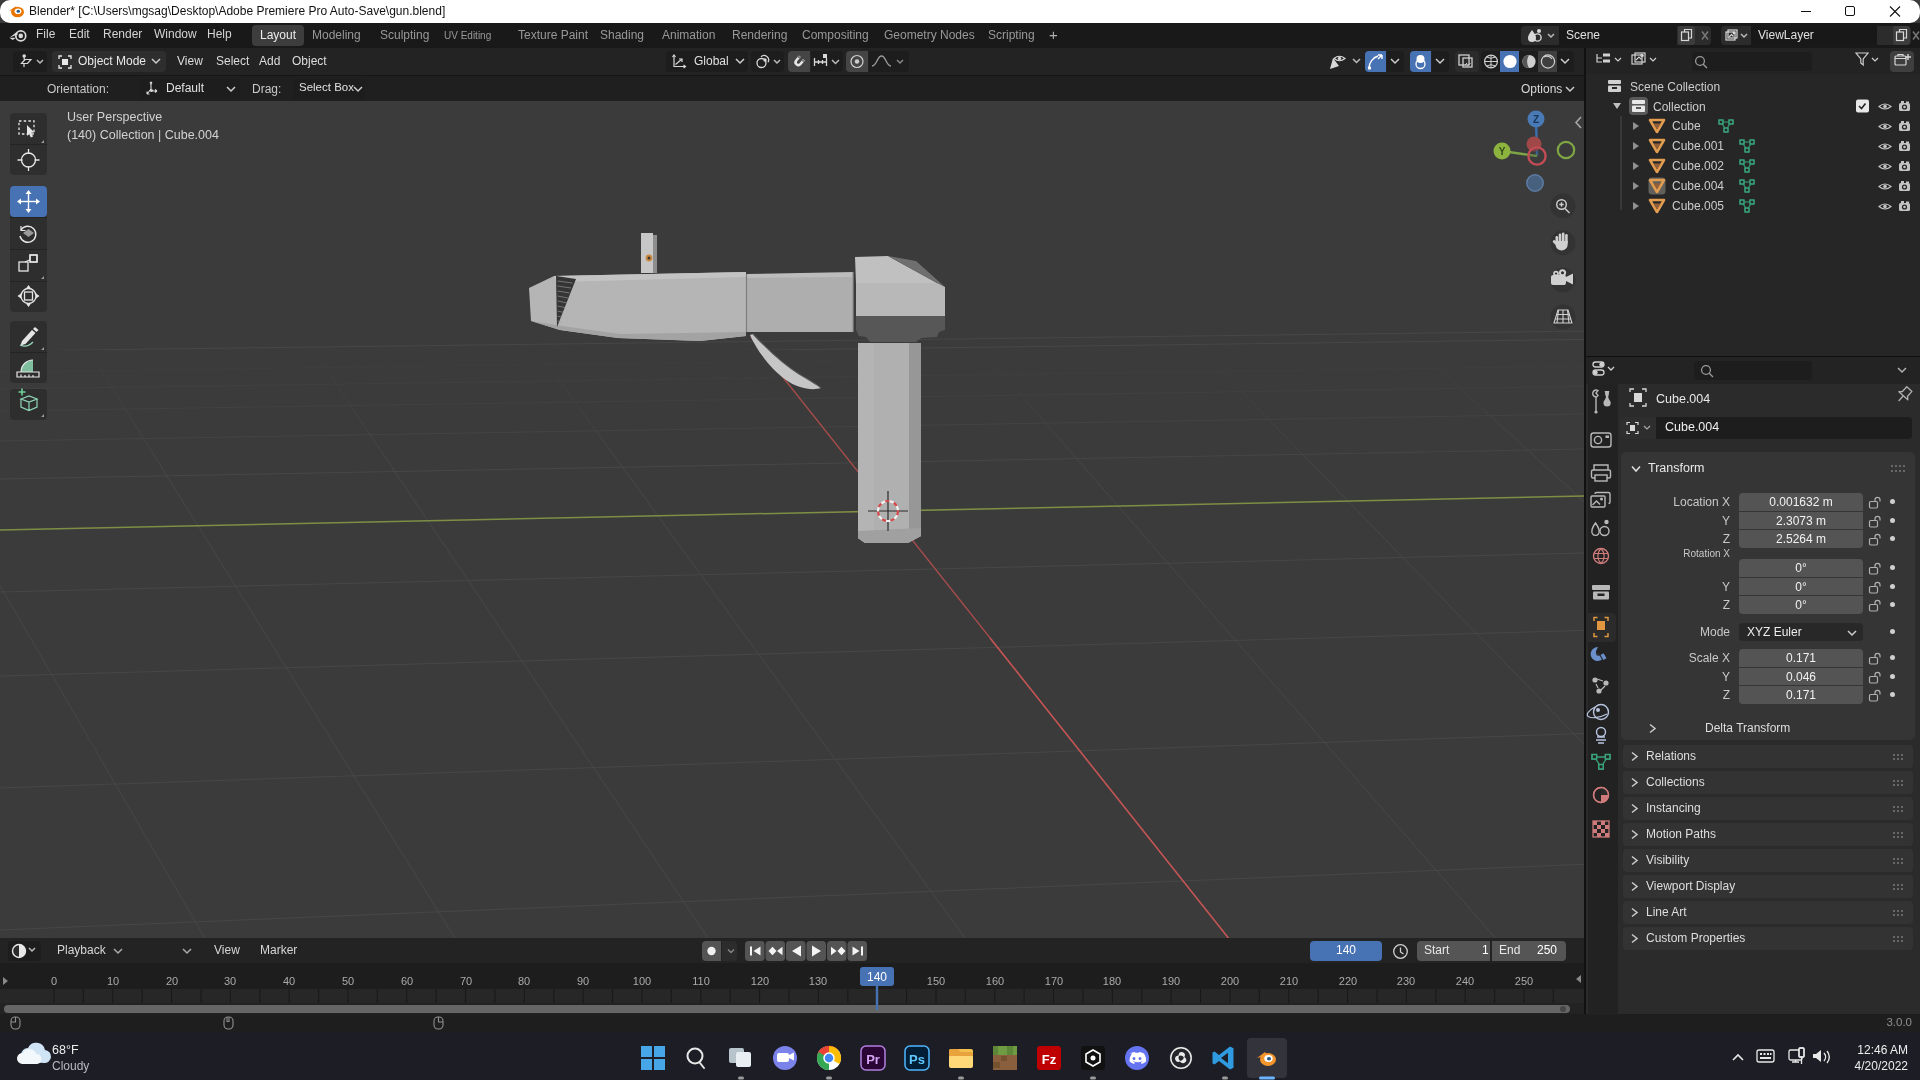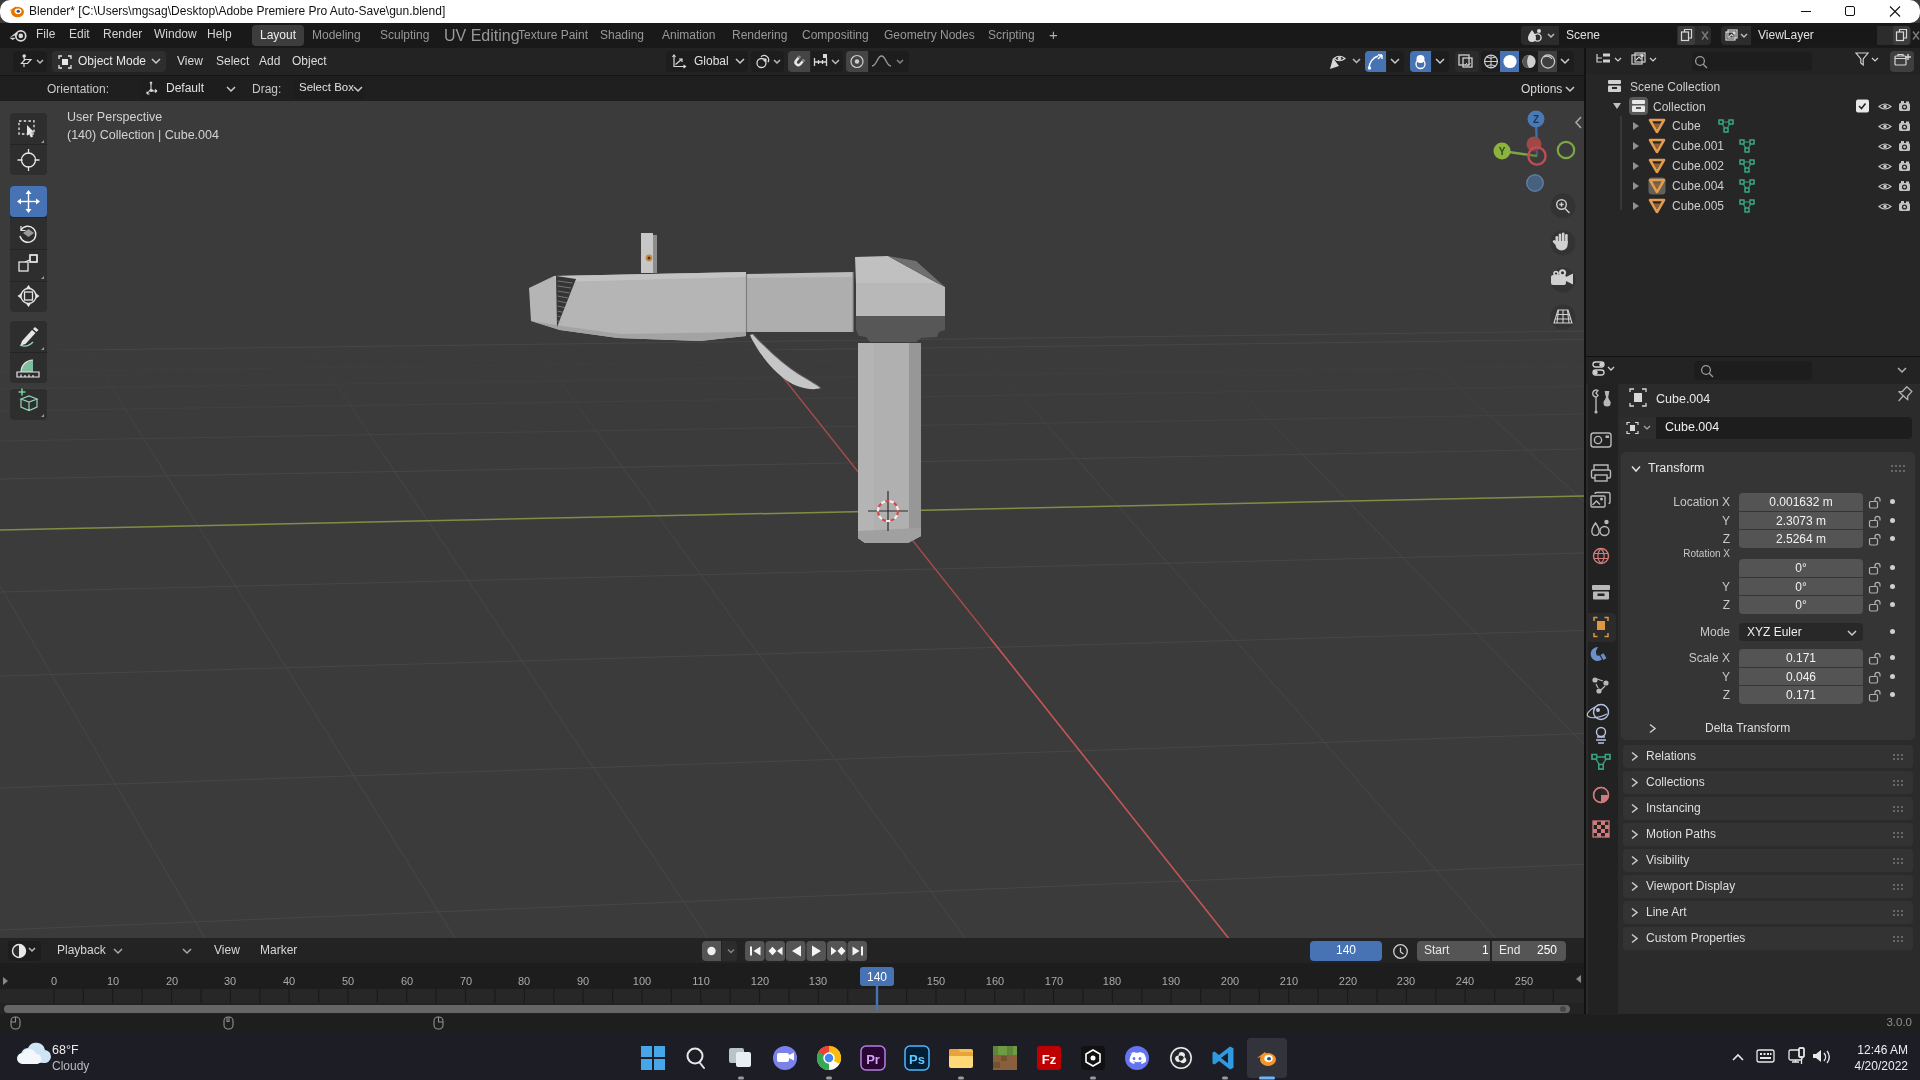--- a/index.html
+++ b/index.html
@@ -35,21 +35,21 @@
   <path d="M2,52 L36,52 L20,64 Z" fill="#d8d8d8"></path>
  </svg>
  <div class="abs txt" style="left:36px;top:4px;font-size:12px;color:#d4d4d4;">File</div>
  <div class="abs txt" style="left:69px;top:4px;font-size:12px;color:#d4d4d4;">Edit</div>
  <div class="abs txt" style="left:103px;top:4px;font-size:12px;color:#d4d4d4;">Render</div>
  <div class="abs txt" style="left:154px;top:4px;font-size:12px;color:#d4d4d4;">Window</div>
  <div class="abs txt" style="left:207px;top:4px;font-size:12px;color:#d4d4d4;">Help</div>
  <div class="abs txt" style="left:252px;top:2px;height:21px;line-height:21px;padding:0 8px;background:#3d3d3d;border-radius:4px;font-size:12px;color:#ececec;">Layout</div>
       <div class="abs txt" style="left:312px;top:2px;height:21px;line-height:21px;font-size:12px;color:#989898;">Modeling</div>
       <div class="abs txt" style="left:380px;top:2px;height:21px;line-height:21px;font-size:12px;color:#989898;">Sculpting</div>
-      <div class="abs txt" style="left:444px;top:2px;height:21px;line-height:21px;font-size:16px;color:#989898;">UV Editing</div>
+      <div class="abs txt" style="left:444px;top:2px;height:21px;line-height:21px;font-size:10px;color:#989898;">UV Editing</div>
       <div class="abs txt" style="left:518px;top:2px;height:21px;line-height:21px;font-size:12px;color:#989898;">Texture Paint</div>
       <div class="abs txt" style="left:600px;top:2px;height:21px;line-height:21px;font-size:12px;color:#989898;">Shading</div>
       <div class="abs txt" style="left:662px;top:2px;height:21px;line-height:21px;font-size:12px;color:#989898;">Animation</div>
       <div class="abs txt" style="left:732px;top:2px;height:21px;line-height:21px;font-size:12px;color:#989898;">Rendering</div>
       <div class="abs txt" style="left:802px;top:2px;height:21px;line-height:21px;font-size:12px;color:#989898;">Compositing</div>
       <div class="abs txt" style="left:884px;top:2px;height:21px;line-height:21px;font-size:12px;color:#989898;">Geometry Nodes</div>
       <div class="abs txt" style="left:988px;top:2px;height:21px;line-height:21px;font-size:12px;color:#989898;">Scripting</div>
  <div class="abs txt" style="left:1049px;top:3px;font-size:15px;color:#b0b0b0;">+</div>
 
  <div class="abs" style="left:1521px;top:3px;width:190px;height:19px;background:#2c2c2c;border-radius:4px;"></div>

